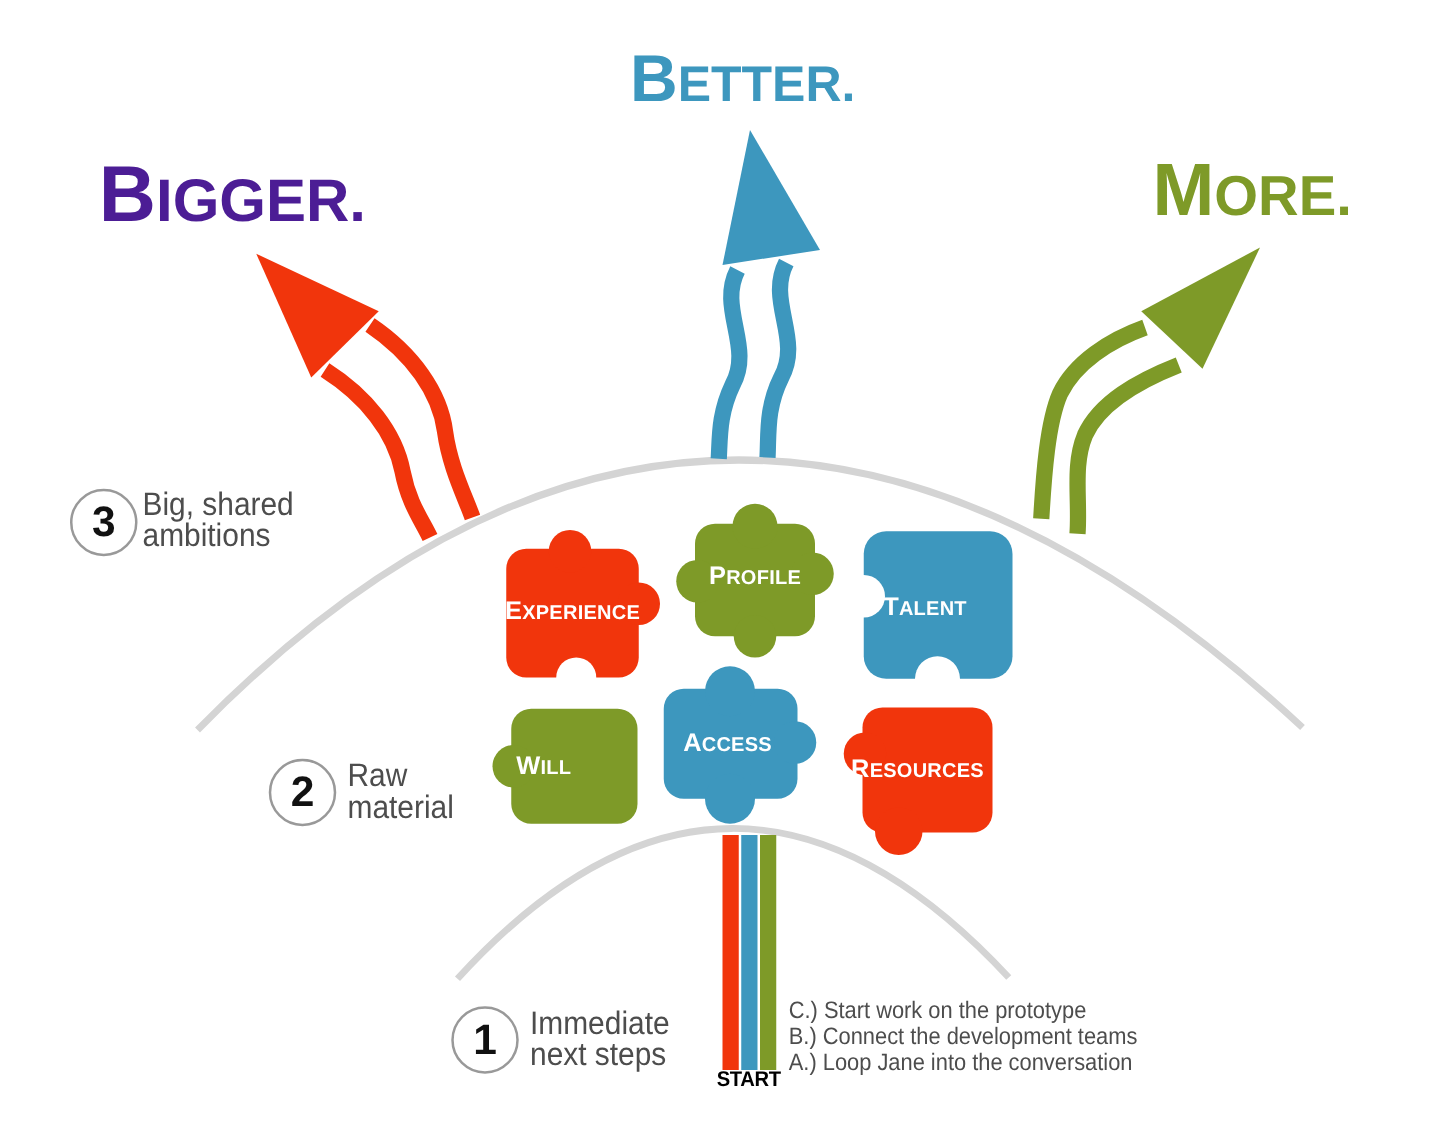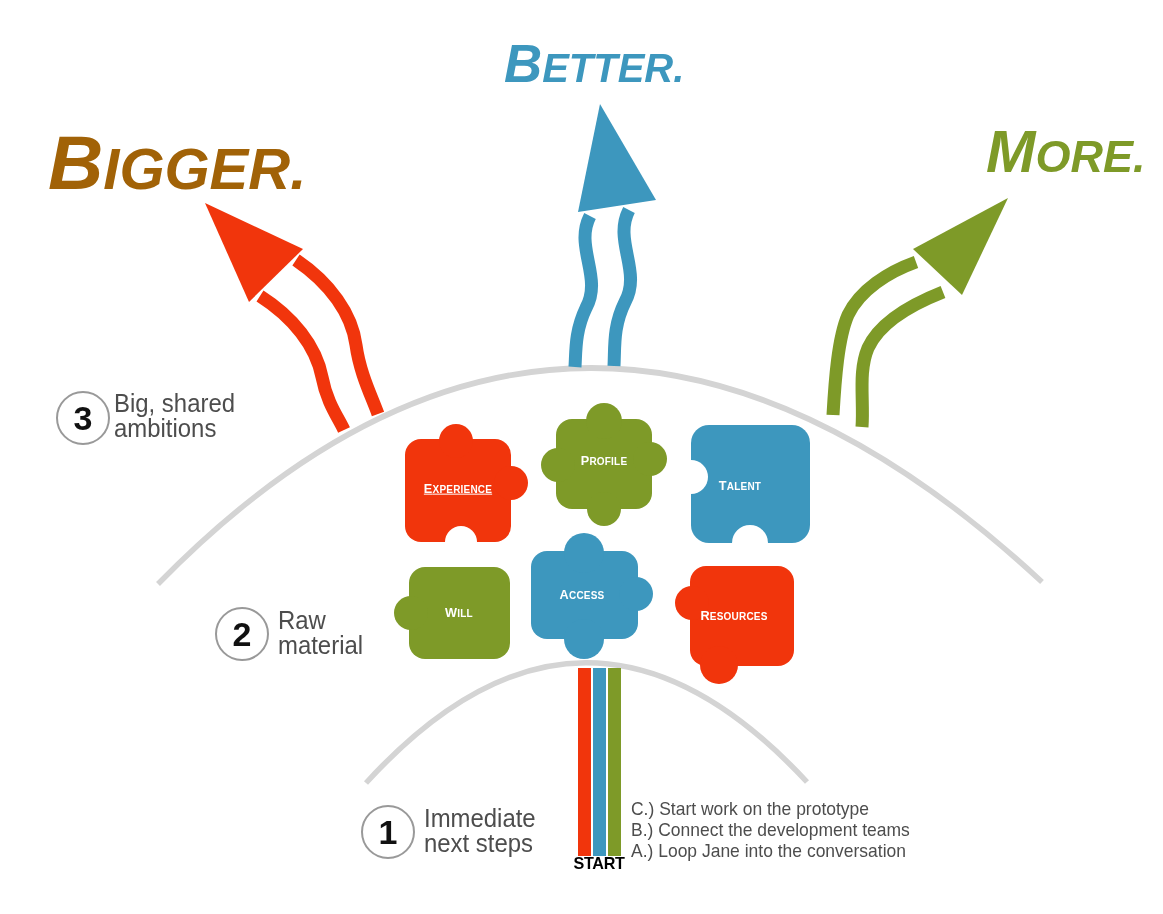--- a/index.html
+++ b/index.html
@@ -13,26 +13,25 @@
   .layer-svg{position:absolute;left:0;top:0;}
 
   
   .heading{
     position:absolute;
     font-weight:bold;
     line-height:1;
     letter-spacing:0px;
     text-transform:uppercase;
     white-space:nowrap;
-    font-style:italic;
   }
   .heading::first-letter{font-size:1.32em;}
-  .h-bigger{left:48px;top:125px;font-size:58px;color:#a16207;}
+  .h-bigger{left:79px;top:125px;font-size:48px;color:#4c1d95;}
   .h-better{left:504px;top:38px;font-size:40px;color:#3D97BE;}
-  .h-more{left:986px;top:122px;font-size:45px;color:#7E9A28;}
+  .h-more{left:922px;top:122px;font-size:45px;color:#7E9A28;}
 
   
   .num-circle{
     position:absolute;width:54px;height:54px;border-radius:50%;
     border:2.5px solid #999999;background:#ffffff;box-sizing:border-box;
     display:flex;align-items:center;justify-content:center;
     color:#111111;font-weight:bold;font-size:34px;
   }
   .c3{left:56px;top:391px;}
   .c2{left:215px;top:607px;}
@@ -41,29 +40,29 @@
   .step-label{
     position:absolute;color:#4D4D4D;font-size:26px;line-height:25px;
     white-space:pre-line;transform:scaleX(0.92);transform-origin:left top;
   }
   .l3{left:114px;top:391px;}
   .l2{left:278px;top:608px;}
   .l1{left:424px;top:806px;}
 
   
   .piece-label{
-    position:absolute;color:#ffffff;font-weight:bold;font-size:10px;
+    position:absolute;color:#ffffff;font-weight:bold;font-size:16px;
     text-transform:uppercase;white-space:nowrap;line-height:1;
     transform:translate(-50%,-50%);letter-spacing:0.2px;
   }
   .piece-label::first-letter{font-size:1.27em;}
-  .pl-experience{left:458px;top:489px;text-decoration:underline;}
+  .pl-experience{left:458px;top:489px;}
   .pl-profile{left:604px;top:461px;}
   .pl-talent{left:740px;top:486px;}
-  .pl-will{left:459px;top:613px;}
+  .pl-will{left:435px;top:613px;}
   .pl-access{left:582px;top:595px;}
   .pl-resources{left:734px;top:616px;}
 
   
   .start-label{
     position:absolute;left:569px;top:854px;width:60px;text-align:center;
     color:#000000;font-weight:bold;font-size:17px;letter-spacing:-0.3px;
     transform:scaleX(0.95);transform-origin:center top;
   }
 

